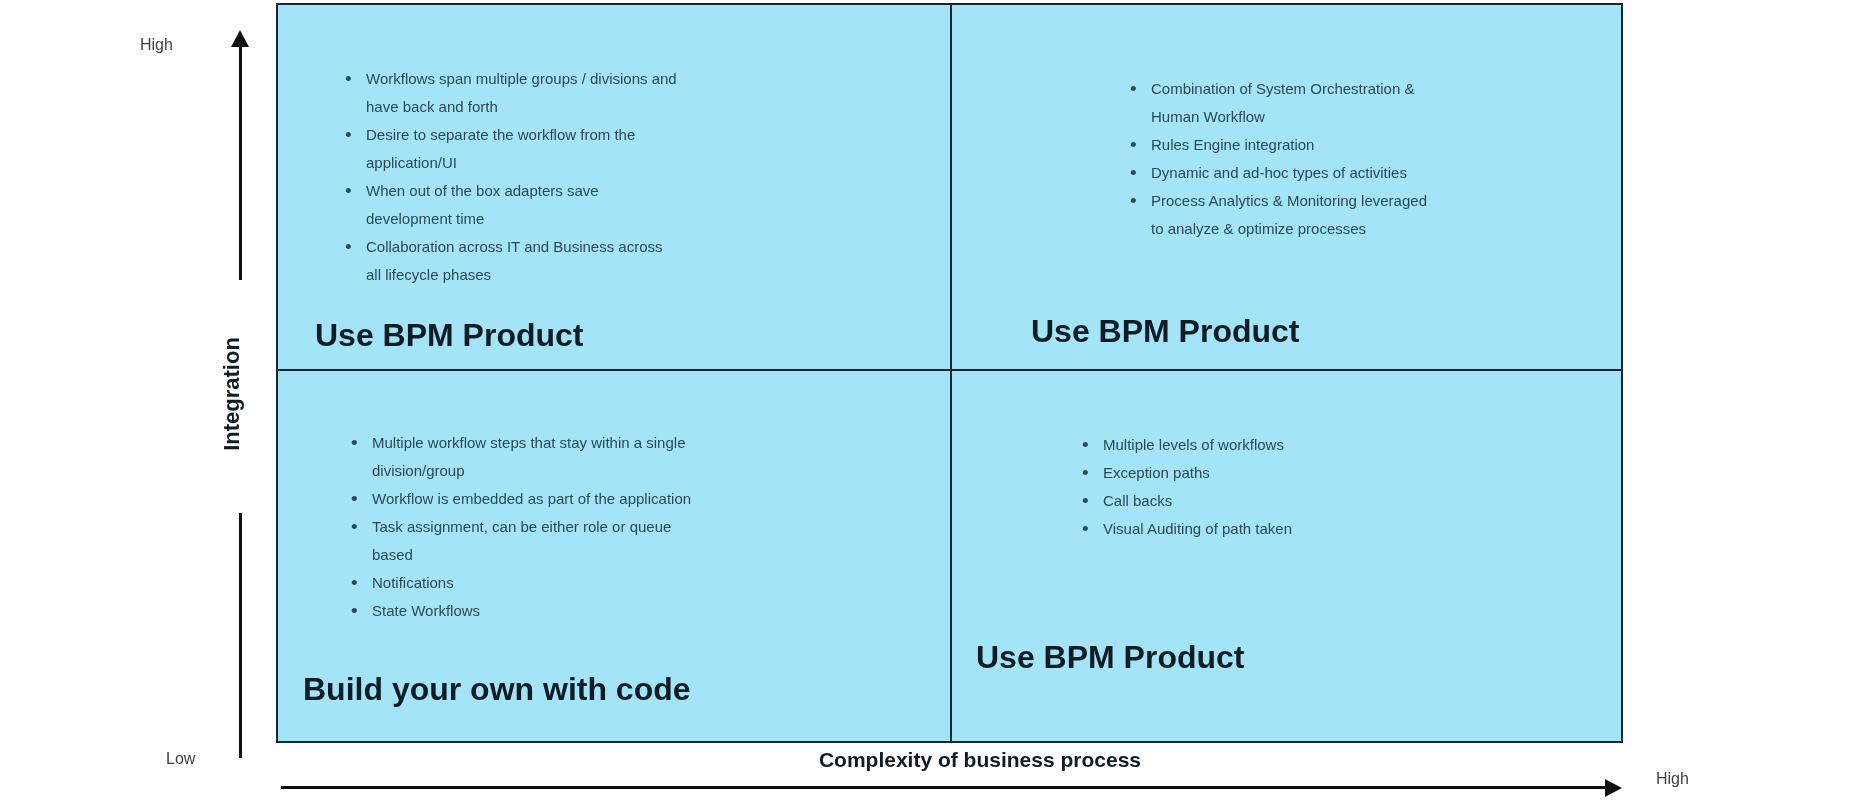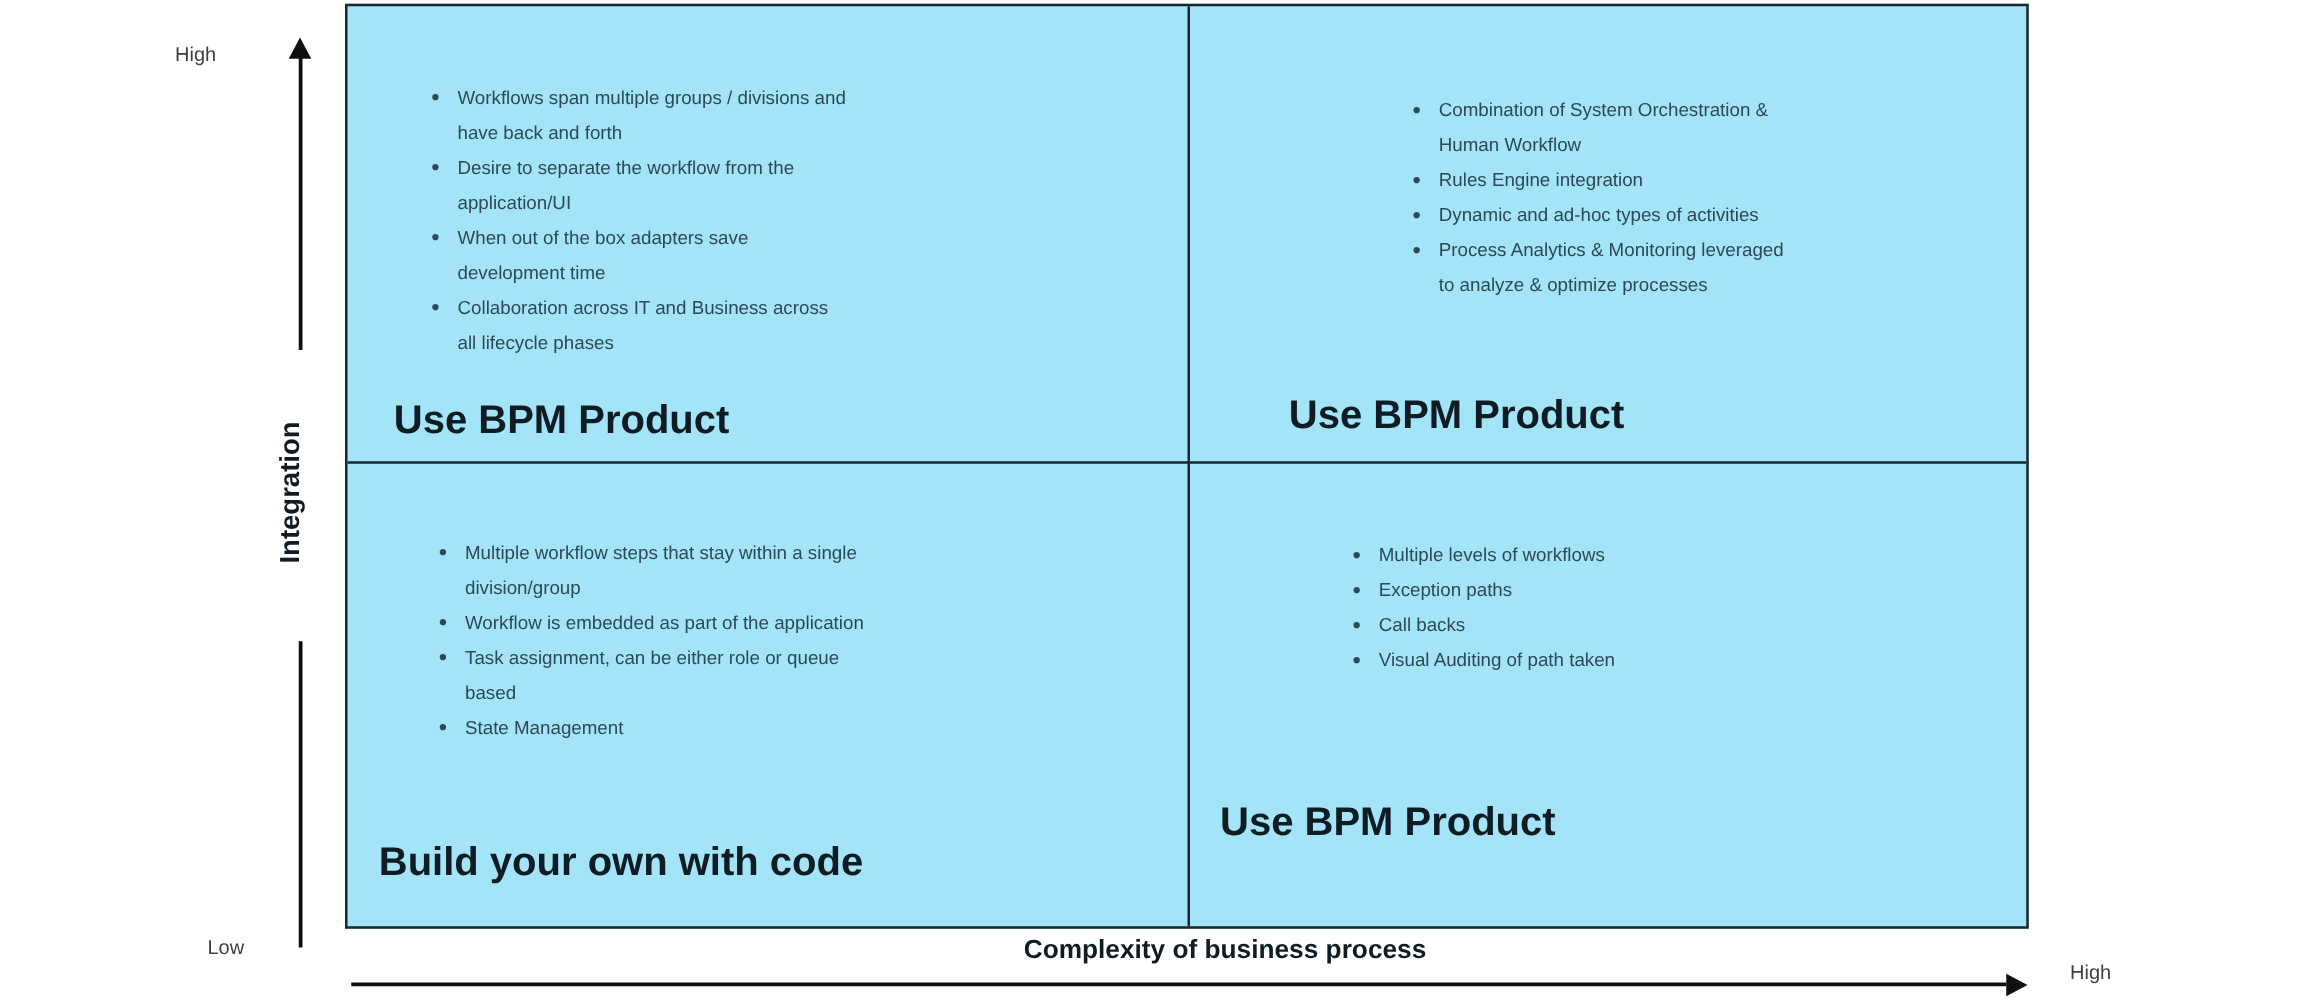--- a/index.html
+++ b/index.html
@@ -107,21 +107,22 @@
       <div class="q-label lab-tr">Use BPM Product</div>
     </div>
 
     <div class="quad q-bl">
       <ul class="bullets ul-bl">
           <li>Multiple workflow steps that stay within a single
 division/group</li>
           <li>Workflow is embedded as part of the application</li>
           <li>Task assignment, can be either role or queue
 based</li>
-          <li>State Management</li>
+          <li>Notifications</li>
+          <li>State Workflows</li>
         </ul>
       <div class="q-label lab-bl">Build your own with code</div>
     </div>
 
     <div class="quad q-br">
       <ul class="bullets ul-br">
           <li>Multiple levels of workflows</li>
           <li>Exception paths</li>
           <li>Call backs</li>
           <li>Visual Auditing of path taken</li>

